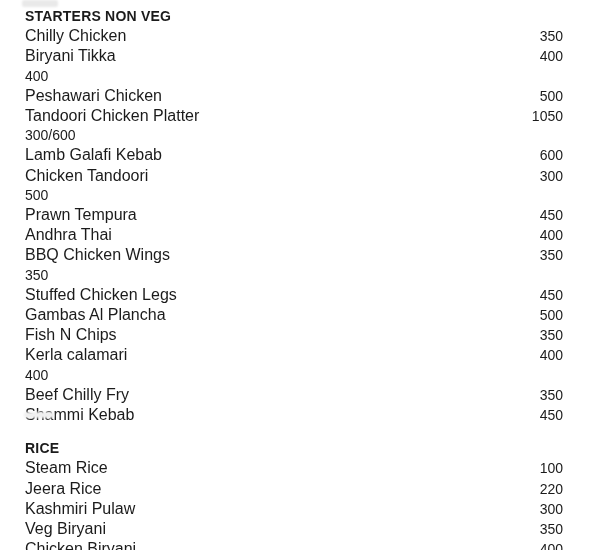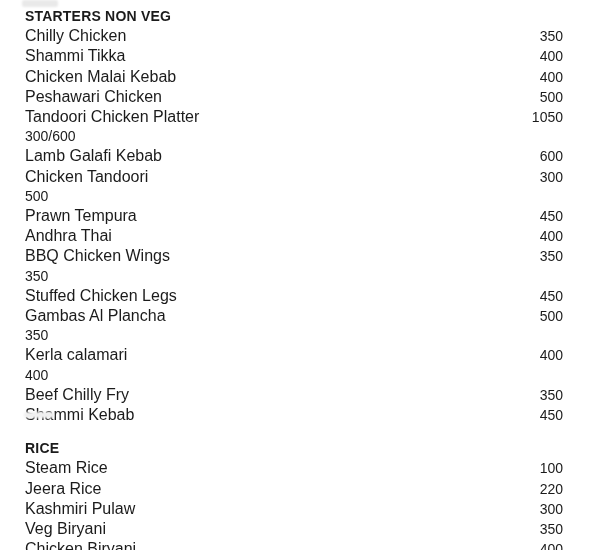--- a/index.html
+++ b/index.html
@@ -64,26 +64,25 @@
   <div id="menu-root">
   <section class="menu-section">
     <h2 class="section-title">STARTERS NON VEG</h2>
     <div class="rows">
   <div class="row">
     <span class="item-name">Chilly Chicken</span>
     <span class="item-price">350</span>
   </div>
 
   <div class="row">
-    <span class="item-name">Shammi Tikka</span>
+    <span class="item-name">Biryani Tikka</span>
     <span class="item-price">400</span>
   </div>
 
   <div class="row">
-    <span class="item-name">Chicken Malai Kebab</span>
     <span class="item-price">400</span>
   </div>
 
   <div class="row">
     <span class="item-name">Peshawari Chicken</span>
     <span class="item-price">500</span>
   </div>
 
   <div class="row">
     <span class="item-name">Tandoori Chicken Platter</span>
@@ -131,20 +130,21 @@
     <span class="item-name">Stuffed Chicken Legs</span>
     <span class="item-price">450</span>
   </div>
 
   <div class="row">
     <span class="item-name">Gambas Al Plancha</span>
     <span class="item-price">500</span>
   </div>
 
   <div class="row">
+    <span class="item-name">Fish N Chips</span>
     <span class="item-price">350</span>
   </div>
 
   <div class="row">
     <span class="item-name">Kerla calamari</span>
     <span class="item-price">400</span>
   </div>
 
   <div class="row">
     <span class="item-price">400</span>

